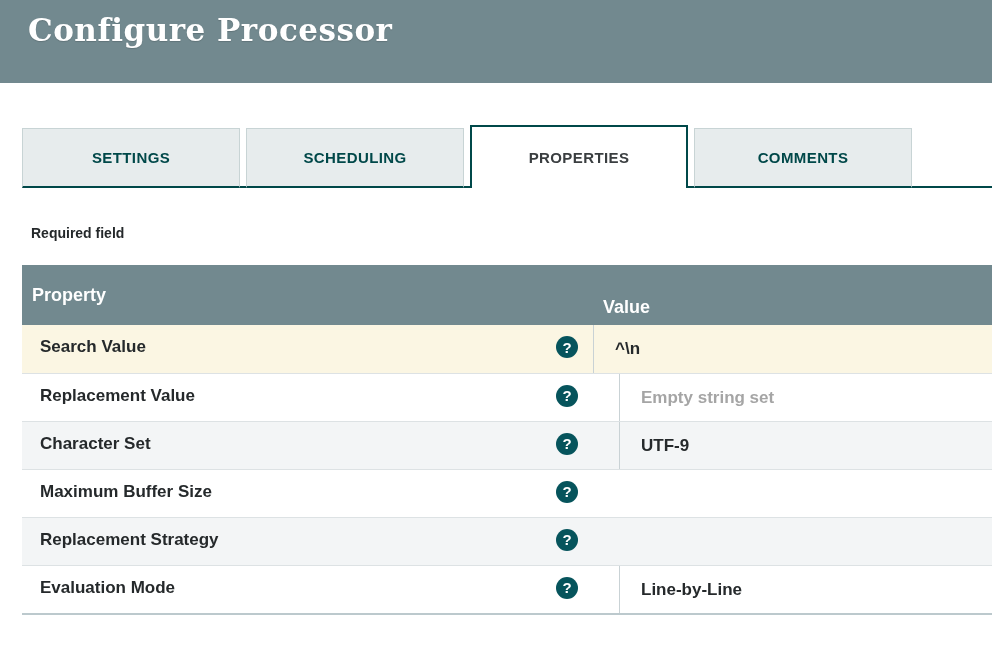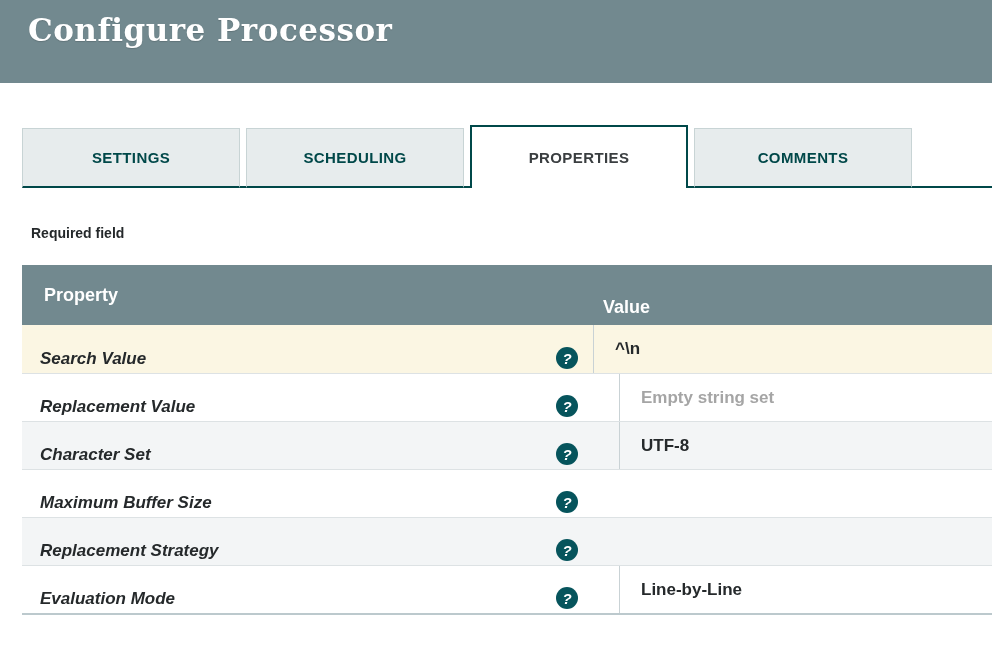--- a/index.html
+++ b/index.html
@@ -31,27 +31,27 @@
   .tab.active{height:63px;background:#ffffff;border:2px solid var(--accent-teal);
     border-bottom:none;color:#3a3e40;}
 
   
   .required-note{margin:37px 0 0 31px;font-size:14px;font-weight:bold;color:#24282a;}
 
   
   .prop-table{margin:24px 0 0 22px;width:970px;border-bottom:2px solid #bcc9cd;}
   .thead{display:flex;height:60px;background:var(--header-slate);color:#fff;
     font-size:18px;font-weight:bold;align-items:center;}
-  .th-property{width:571px;padding-left:22px;}
+  .th-property{width:571px;padding-left:10px;}
   .th-value{flex:1;padding-left:10px;margin-top:24px;}
   .prow{display:flex;height:48px;align-items:stretch;background:#fff;font-size:17px;font-weight:bold;}
   .prow + .prow{border-top:1px solid #dde2e4;gap:26px;}
   .prow:nth-child(even){background:var(--stripe-row);}
   .prow.highlighted{background:var(--highlight-row);}
-  .cell-property{width:571px;display:flex;align-items:flex-end;padding:0 15px 4px 18px;font-style:italic;}
+  .cell-property{width:571px;display:flex;align-items:center;padding:0 15px 4px 18px;}
   .prop-name{flex:1;color:#25292b;}
   .help-icon{flex:none;width:22px;height:22px;border-radius:50%;background:var(--icon-teal);
     color:#ffffff;font-size:15px;font-weight:bold;display:flex;align-items:center;
     justify-content:center;cursor:pointer;line-height:1;}
   .cell-value{flex:1;display:flex;align-items:center;border-left:1px solid #c9d2d5;
     padding-left:21px;color:#25292b;cursor:pointer;}
   .prow.unset .cell-value{color:#a5a5a5;}
 </style>
 </head>
 <body>
@@ -97,21 +97,21 @@
       <span class="help-icon">?</span>
     </div>
     <div class="cell-value">Empty string set</div>
   </div>
 
   <div class="prow">
     <div class="cell-property">
       <span class="prop-name">Character Set</span>
       <span class="help-icon">?</span>
     </div>
-    <div class="cell-value">UTF-8</div>
+    <div class="cell-value">UTF-9</div>
   </div>
 
   <div class="prow">
     <div class="cell-property">
       <span class="prop-name">Maximum Buffer Size</span>
       <span class="help-icon">?</span>
     </div>
   </div>
 
   <div class="prow">

